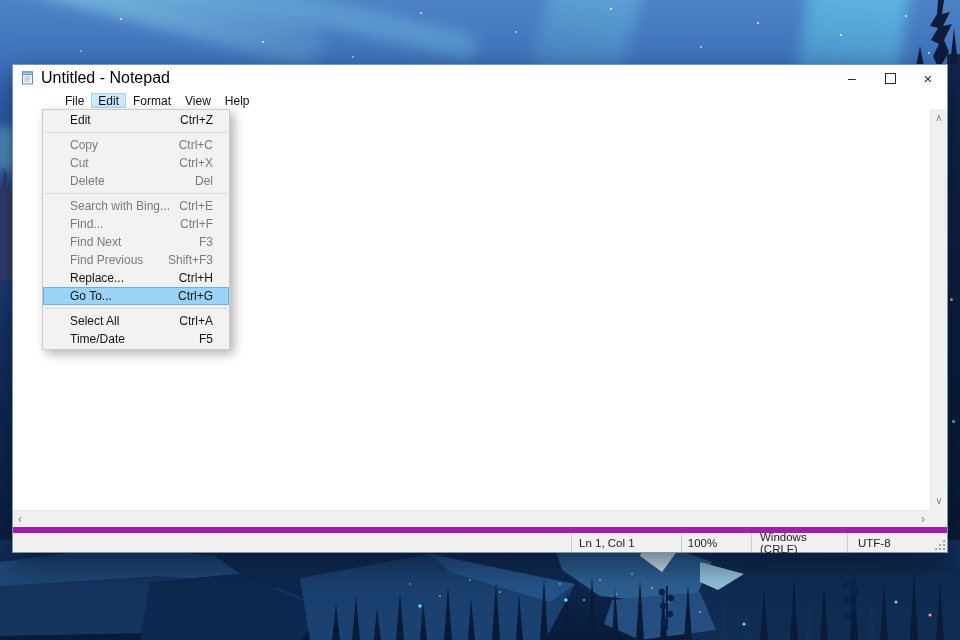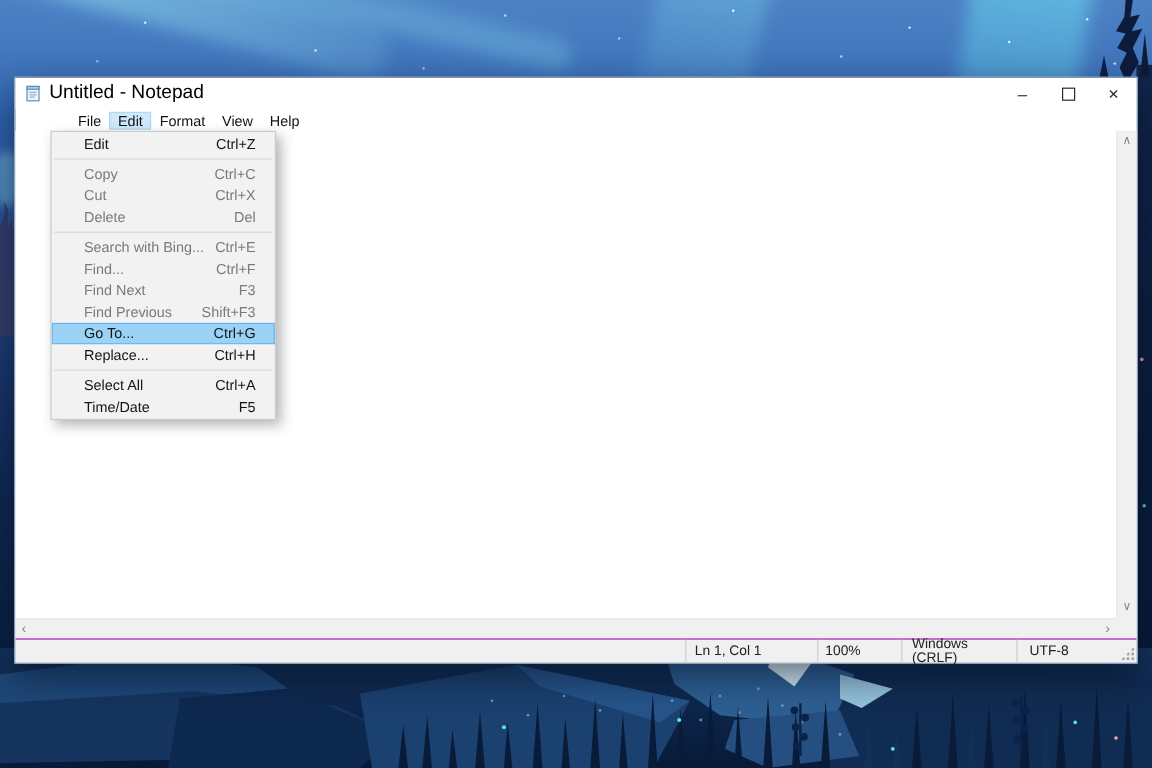--- a/index.html
+++ b/index.html
@@ -48,21 +48,21 @@
   .editor{position:absolute;left:0;top:0;right:17px;bottom:17px;background:#fff;}
   .vscroll{position:absolute;top:0;right:0;width:17px;bottom:17px;background:#f0f0f0;border-left:1px solid #e9e9e9;box-sizing:border-box;}
   .hscroll{position:absolute;left:0;right:17px;bottom:0;height:17px;background:#f0f0f0;border-top:1px solid #e9e9e9;box-sizing:border-box;}
   .corner{position:absolute;right:0;bottom:0;width:17px;height:17px;background:#f0f0f0;}
   .sarrow{position:absolute;color:#868686;font-size:10px;line-height:10px;}
   .sarrow.up{top:4px;left:0;width:100%;text-align:center;}
   .sarrow.down{bottom:4px;left:0;width:100%;text-align:center;}
   .sarrow.left{left:5px;top:50%;transform:translateY(-54%);font-size:12px;}
   .sarrow.right{right:5px;top:50%;transform:translateY(-54%);font-size:12px;}
 
-  .statusbar{height:19px;flex:0 0 19px;background:#f0f0f0;border-top:1px solid #a21caf;display:flex;align-items:stretch;font-size:11.5px;color:#222;position:relative;user-select:none;}
+  .statusbar{height:19px;flex:0 0 19px;background:#f0f0f0;border-top:6px solid #a21caf;display:flex;align-items:stretch;font-size:11.5px;color:#222;position:relative;user-select:none;}
   .sb-fill{flex:1;}
   .sb-cell{border-left:1px solid #cccccc;display:flex;align-items:center;box-sizing:border-box;}
   .sb-cursor{width:110px;padding-left:7px;}
   .sb-zoom{width:42px;justify-content:center;}
   .sb-eol{width:96px;padding-left:8px;margin-left:28px;}
   .sb-enc{width:100px;padding-left:10px;}
   .grip{position:absolute;right:2px;bottom:2px;width:11px;height:11px;
     background-image:radial-gradient(circle,#9c9c9c 1px,transparent 1.4px);background-size:4px 4px;
     clip-path:polygon(100% 0,100% 100%,0 100%);}
 
@@ -250,28 +250,28 @@
           <span class="sc">Ctrl+F</span>
       </div>
       <div class="mi disabled">
         <span>Find Next</span>
           <span class="sc">F3</span>
       </div>
       <div class="mi disabled">
         <span>Find Previous</span>
           <span class="sc">Shift+F3</span>
       </div>
+      <div class="mi">
+        <span>Replace...</span>
+          <span class="sc">Ctrl+H</span>
+      </div>
       <div class="mi sel">
         <span>Go To...</span>
           <span class="sc">Ctrl+G</span>
       </div>
-      <div class="mi">
-        <span>Replace...</span>
-          <span class="sc">Ctrl+H</span>
-      </div>
       <div class="msep"></div>
       <div class="mi">
         <span>Select All</span>
           <span class="sc">Ctrl+A</span>
       </div>
       <div class="mi">
         <span>Time/Date</span>
           <span class="sc">F5</span>
       </div>
     </div>

